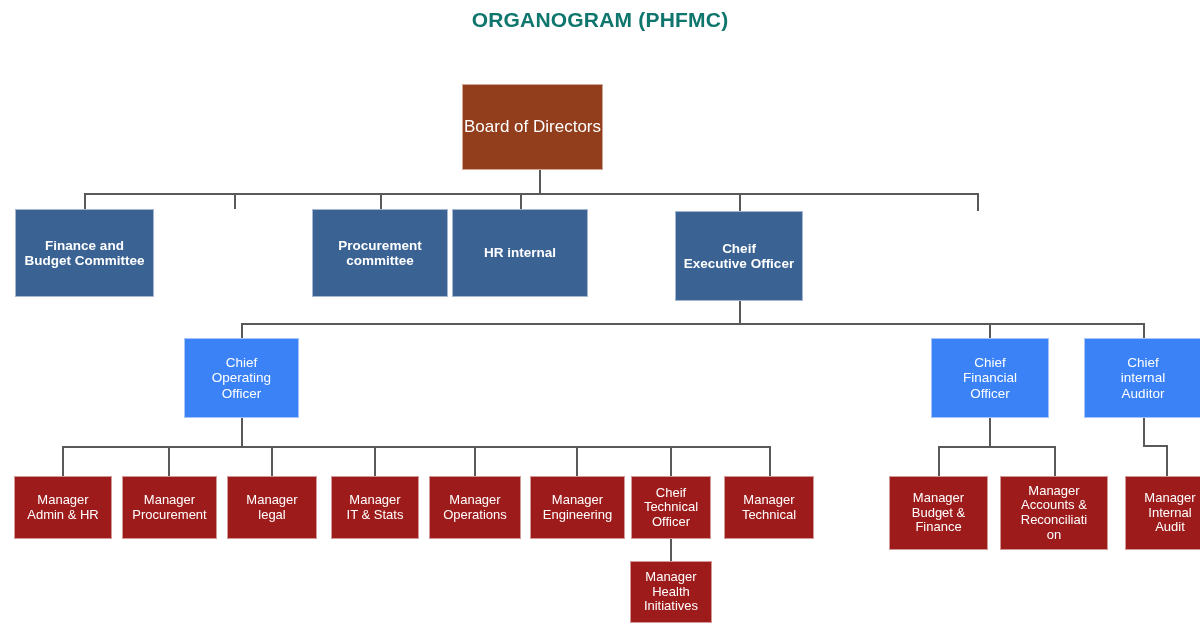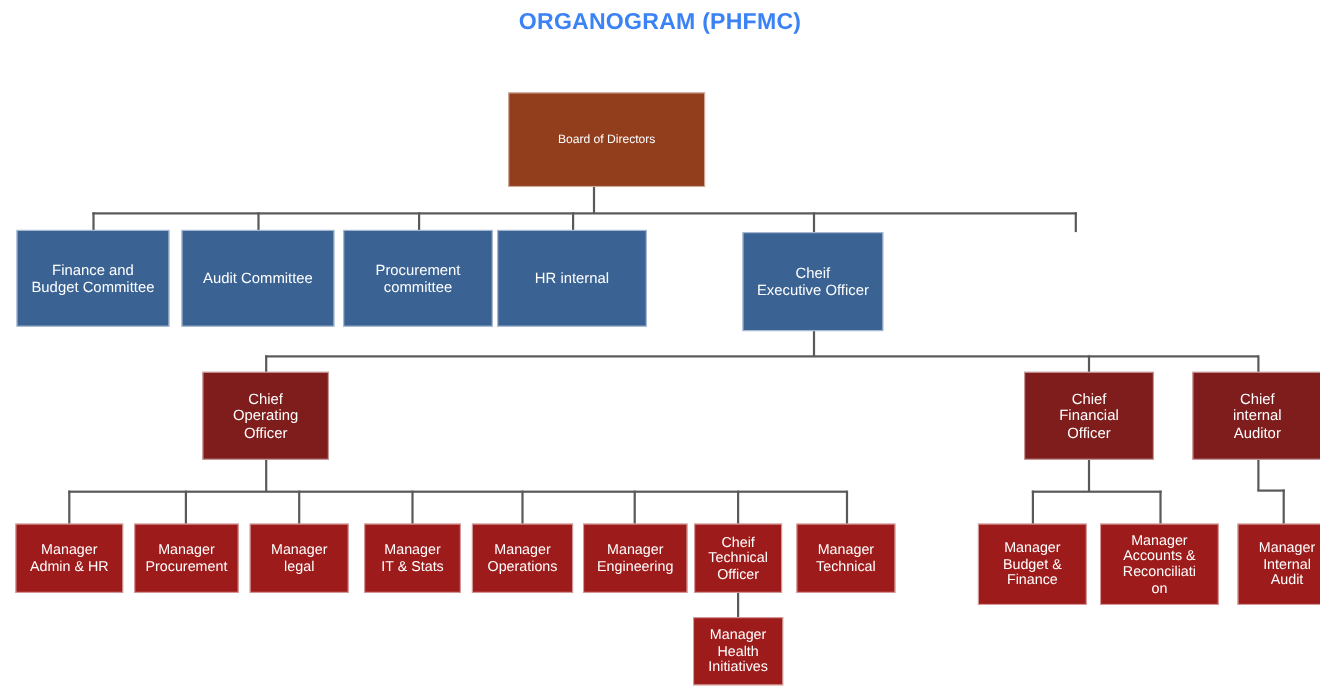--- a/index.html
+++ b/index.html
@@ -16,39 +16,39 @@
     font-family: "Liberation Sans", sans-serif;
   }
   #chart-title {
     position: absolute;
     left: 0;
     top: 8px;
     width: 1200px;
     text-align: center;
     font-size: 21px;
     font-weight: bold;
-    color: #3b82f6;
+    color: #0f766e;
     letter-spacing: 0.2px;
   }
   .node {
     position: absolute;
     box-sizing: border-box;
     display: flex;
     align-items: center;
     justify-content: center;
     text-align: center;
     color: #ffffff;
     line-height: 1.12;
     white-space: pre-line;
     overflow: hidden;
     border: 1px solid rgba(255,255,255,0.55);
   }
   .node.brown  { background: #923D1C; }
-  .node.blue   { background: #3A6394; }
-  .node.green  { background: #7f1d1d; }
+  .node.blue   { background: #3A6394; font-weight: bold; }
+  .node.green  { background: #3b82f6; }
   .node.red    { background: #9E1B1B; }
 
   .conn {
     position: absolute;
     background: #595959;
   }
   .conn.v { width: 2px; }
   .conn.h { height: 2px; }
 </style>
 </head>
@@ -95,26 +95,25 @@
   <div class="conn v" style="left:989px; top:418px; height:29px;"></div>
 
   <div class="conn h" style="left:938px; top:446px; width:118px;"></div>
   <div class="conn v" style="left:938px; top:446px; height:30px;"></div>
   <div class="conn v" style="left:1054px; top:446px; height:30px;"></div>
 
   <div class="conn v" style="left:1143px; top:418px; height:28px;"></div>
   <div class="conn h" style="left:1143px; top:445px; width:25px;"></div>
   <div class="conn v" style="left:1166px; top:445px; height:31px;"></div>
 
-  <div class="node brown" style="left:462px; top:84px; width:179px; height:86px; font-size:11px;text-align:center;">Board of Directors</div>
+  <div class="node brown" style="left:462px; top:84px; width:141px; height:86px; font-size:17px;text-align:center;">Board of Directors</div>
 
   <div class="node blue" style="left:15px; top:209px; width:139px; height:88px; font-size:13.5px;">Finance and
 Budget Committee</div>
 
-  <div class="node blue" style="left:165px; top:209px; width:139px; height:88px; font-size:13.5px;">Audit Committee</div>
 
   <div class="node blue" style="left:312px; top:209px; width:136px; height:88px; font-size:13.5px;">Procurement
 committee</div>
 
   <div class="node blue" style="left:452px; top:209px; width:136px; height:88px; font-size:13.5px;">HR internal</div>
 
   <div class="node blue" style="left:675px; top:211px; width:128px; height:90px; font-size:13.5px;">Cheif
 Executive Officer</div>
 
 

